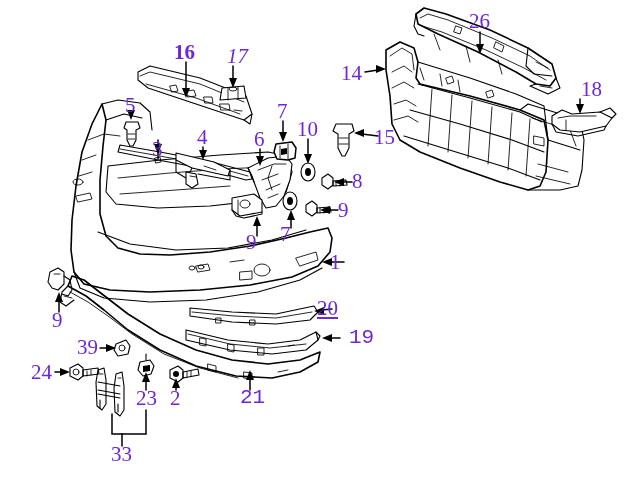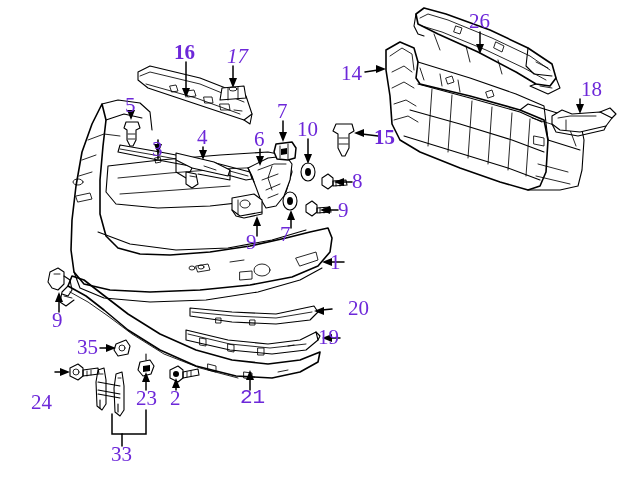--- a/index.html
+++ b/index.html
@@ -410,26 +410,26 @@
   <div class="callout" style="left:125px;  top:95px;">5</div>
   <div class="callout" style="left:254px;  top:129px;">6</div>
   <div class="callout" style="left:277px;  top:101px;">7</div>
   <div class="callout" style="left:352px;  top:171px;">8</div>
   <div class="callout" style="left:338px;  top:200px;">9</div>
   <div class="callout" style="left:297px;  top:119px;font-family:Liberation Serif, serif;">10</div>
   <div class="callout" style="left:280px;  top:224px;">7</div>
   <div class="callout" style="left:246px;  top:232px;">9</div>
   <div class="callout" style="left:52px;   top:310px;">9</div>
   <div class="callout" style="left:341px;  top:63px;">14</div>
-  <div class="callout" style="left:374px;  top:127px;font-weight:bold;">15</div>
+  <div class="callout" style="left:374px;  top:127px;">15</div>
   <div class="callout" style="left:174px;  top:42px;font-weight:bold;">16</div>
   <div class="callout" style="left:227px;  top:46px;font-style:italic;">17</div>
   <div class="callout" style="left:569px;  top:79px;margin-left:12px;">18</div>
-  <div class="callout" style="left:318px;  top:327px;">19</div>
-  <div class="callout" style="left:348px;  top:298px;">20</div>
+  <div class="callout" style="left:349px;  top:327px;font-family:Liberation Mono, monospace;">19</div>
+  <div class="callout" style="left:317px;  top:298px;text-decoration:underline;">20</div>
   <div class="callout" style="left:240px;  top:387px;font-family:Liberation Mono, monospace;">21</div>
   <div class="callout" style="left:111px;  top:444px;">33</div>
   <div class="callout" style="left:136px;  top:388px;">23</div>
-  <div class="callout" style="left:31px;   top:362px;margin-top:30px;">24</div>
-  <div class="callout" style="left:77px;   top:337px;">35</div>
+  <div class="callout" style="left:31px;   top:362px;">24</div>
+  <div class="callout" style="left:77px;   top:337px;">39</div>
   <div class="callout" style="left:469px;  top:11px;">26</div>
 
 </div>
 
 </body></html>

